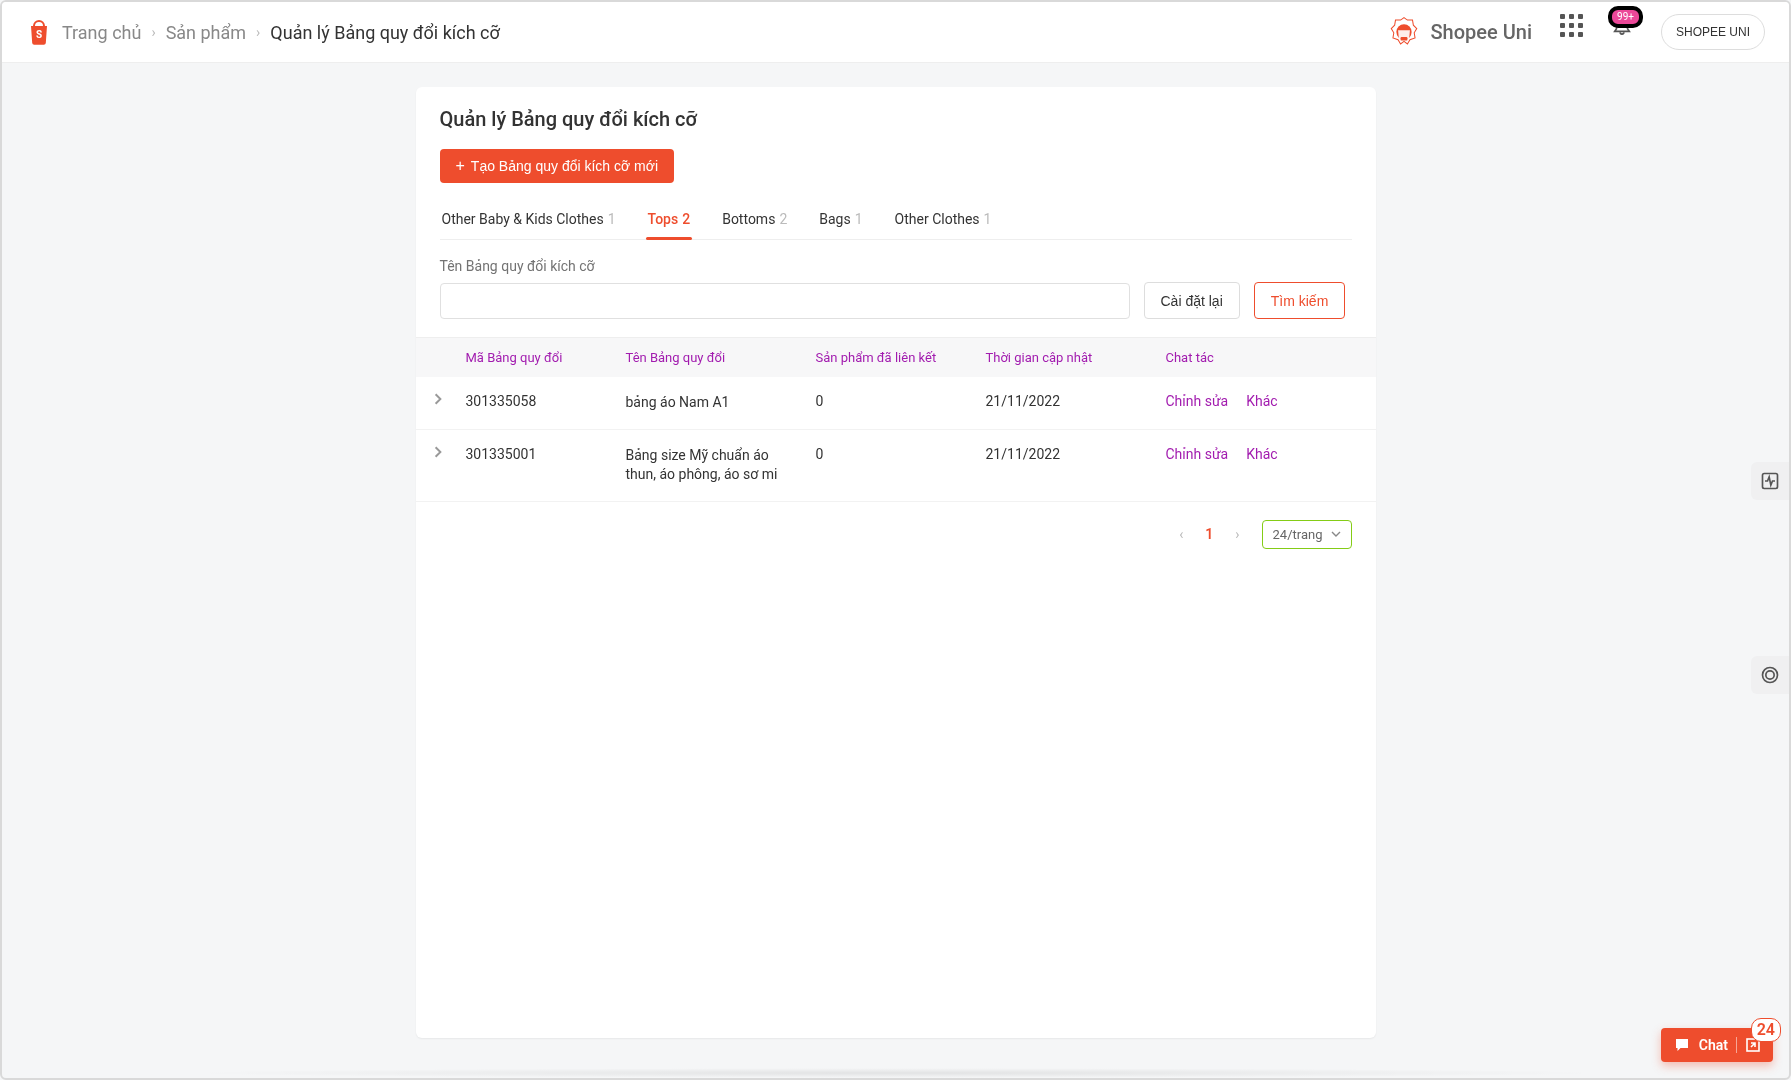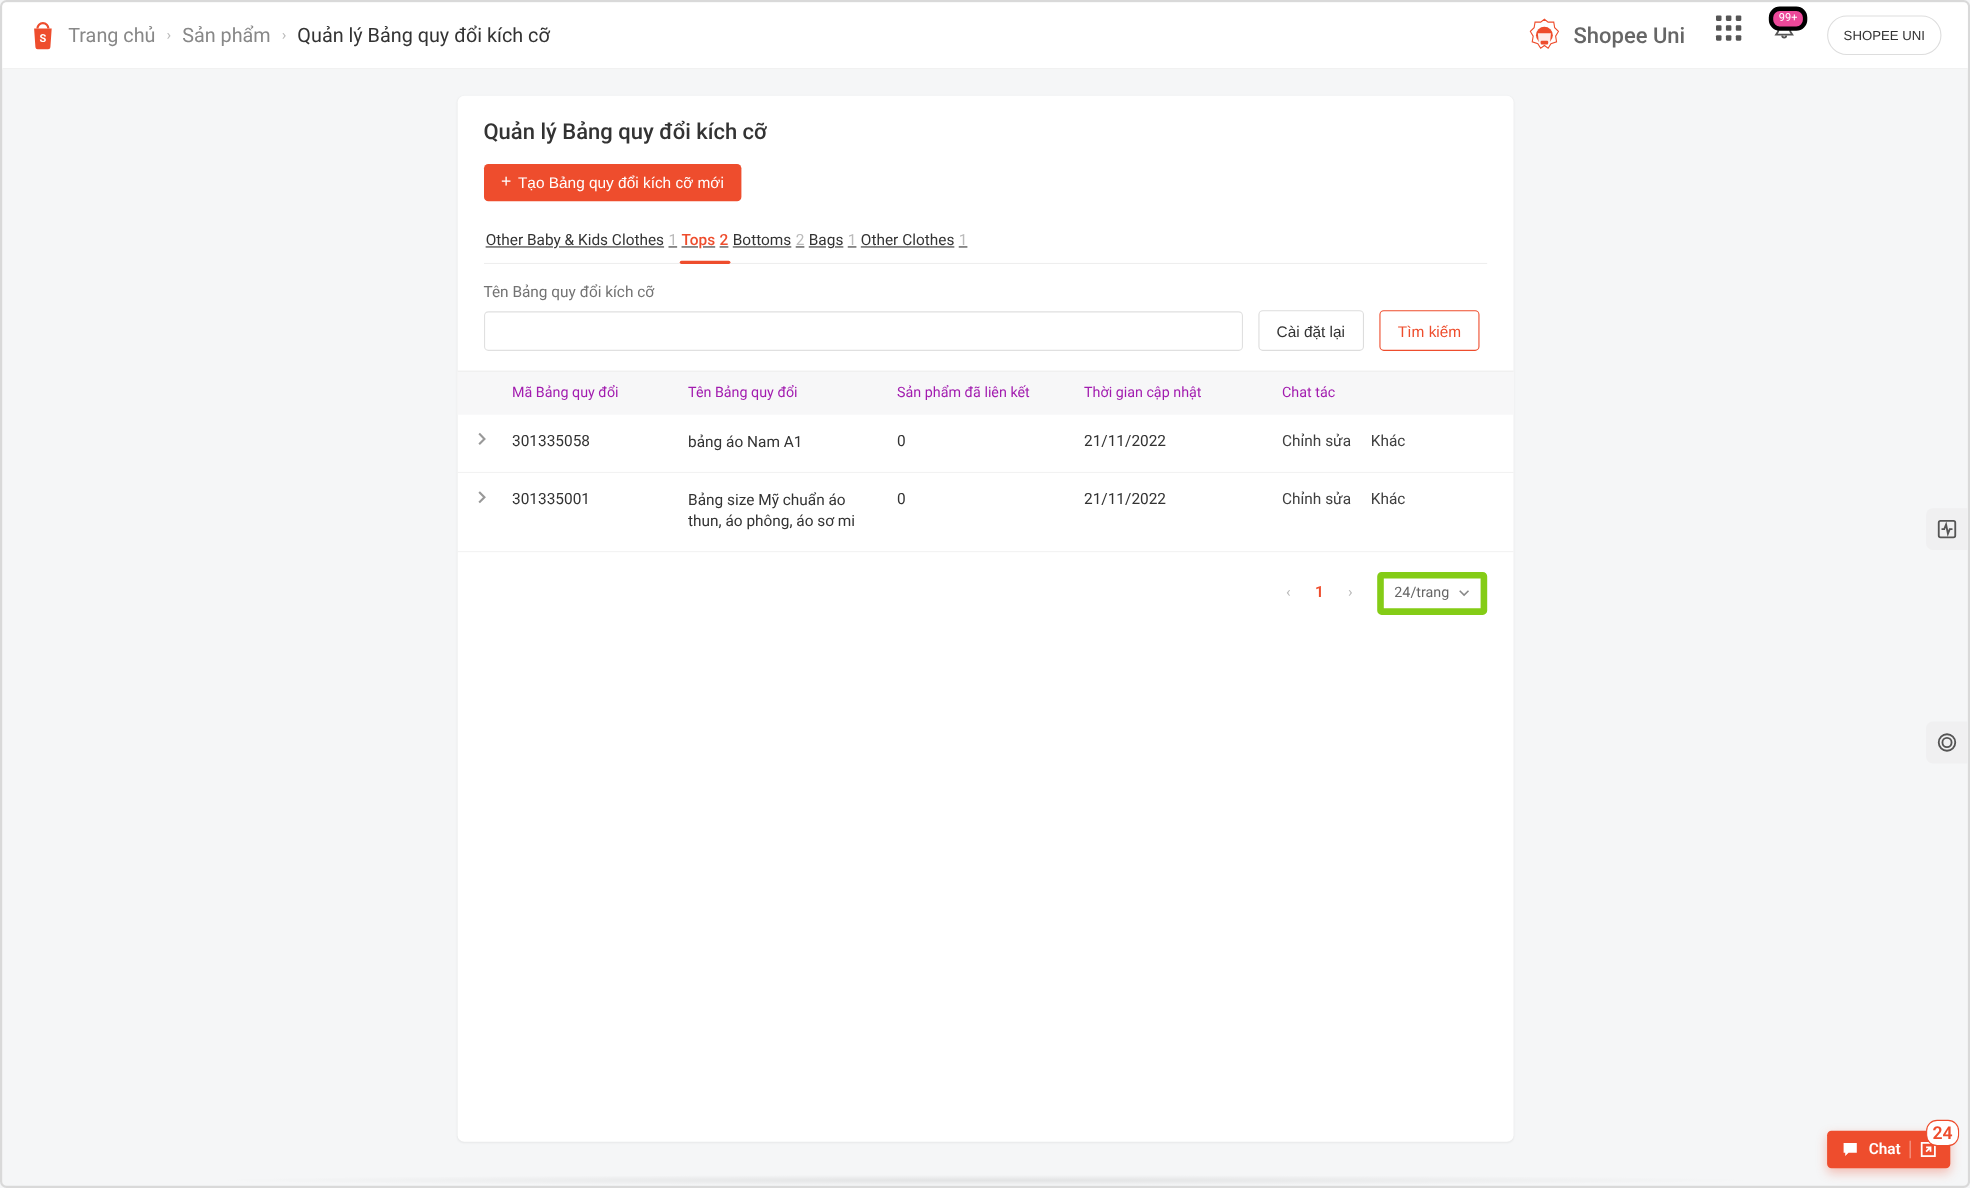--- a/index.html
+++ b/index.html
@@ -103,23 +103,22 @@
   .page-title { font-size:20px; font-weight:500; color:#333; margin-bottom:18px; }
   .btn-primary {
     background:#ee4d2d; color:#fff; border:none;
     padding:9px 16px; font-size:14px; border-radius:4px;
     display:inline-flex; align-items:center; gap:6px;
     cursor:pointer;
   }
   .btn-primary .plus { font-size:16px; line-height:1; }
   
   .tabs {
-    display:flex; margin-top:18px;
+    display:flex; gap:28px; margin-top:18px;
     border-bottom:1px solid #eee;
-    text-decoration:underline;
   }
   .tab {
     padding:10px 2px 12px; cursor:pointer; color:#333;
     position:relative; font-size:14px;
   }
   .tab .count { color:#bbb; margin-left:4px; }
   .tab.active { color:#ee4d2d; font-weight:500; }
   .tab.active .count { color:#ee4d2d; }
   .tab.active::after {
     content:""; position:absolute; left:0; right:0; bottom:-1px;
@@ -146,32 +145,32 @@
   }
   .tbl-head {
     background:#f7f7f8; color:#a21caf; font-size:13px;
     padding:12px 0; border-top:1px solid #eee;
   }
   .tbl-row {
     padding:16px 0; border-bottom:1px solid #f2f2f2; color:#333;
   }
   .tbl-head > div, .tbl-row > div { padding:0 6px; }
   .expand-cell { display:flex; justify-content:center; cursor:pointer; color:#999; }
-  .link { color:#404040; cursor:pointer; }
+  .link { color:#a21caf; cursor:pointer; }
   .actions-cell { display:flex; gap:18px; }
   .name-cell { color:#333; line-height:1.4; max-width:180px; }
   
   .pager {
     display:flex; align-items:center; justify-content:flex-end;
     gap:22px; padding:18px 24px 0;
   }
   .pager .nav { color:#bbb; cursor:pointer; font-size:14px; }
   .pager .page-no { color:#ee4d2d; font-weight:600; }
   .page-size {
-    border:6px solid #84cc16; border-radius:4px;
+    border:1px solid #84cc16; border-radius:4px;
     padding:6px 10px; display:flex; align-items:center; gap:8px;
     color:#666; cursor:pointer; font-size:13px;
   }
   .caret-down {
     width:10px; height:10px; display:inline-block;
   }
   
   .side-float {
     position:absolute; right:0;
     width:38px; height:38px; background:#f0f0f1;

